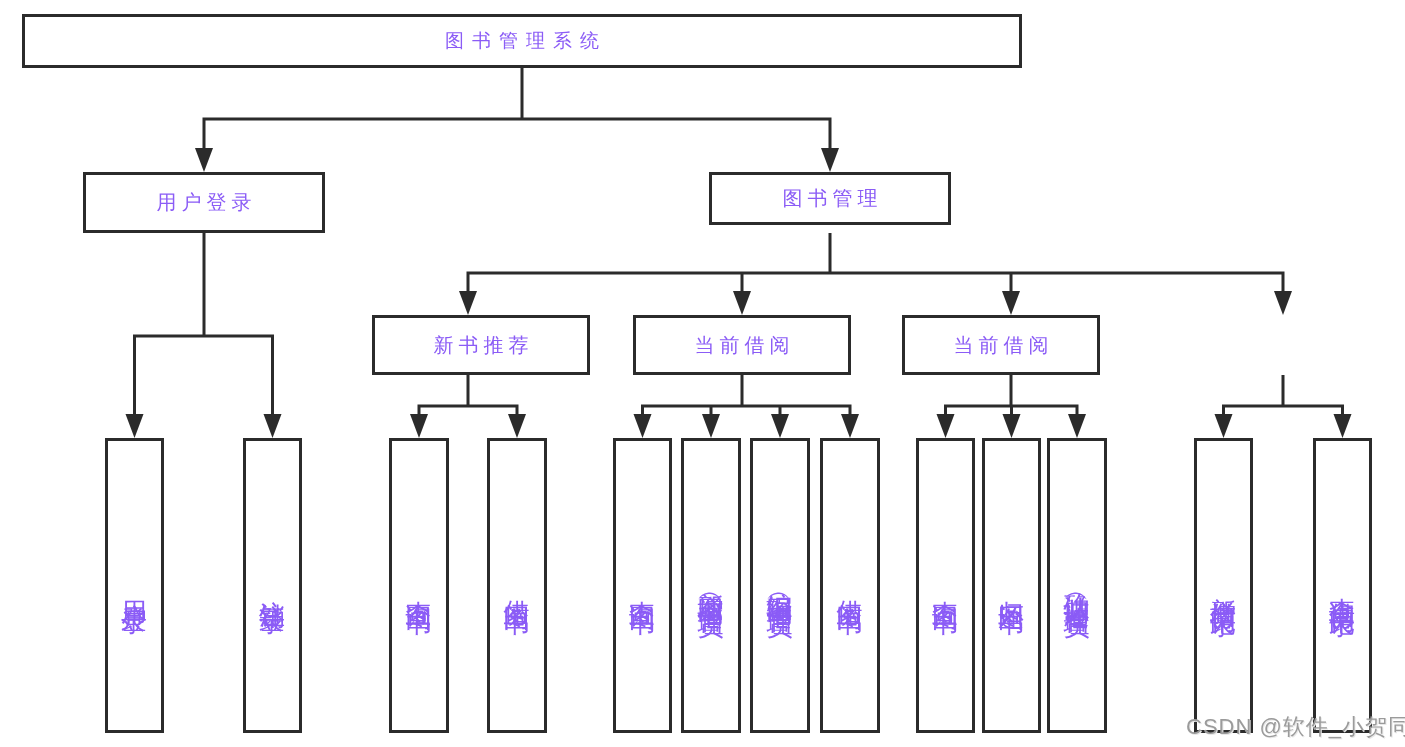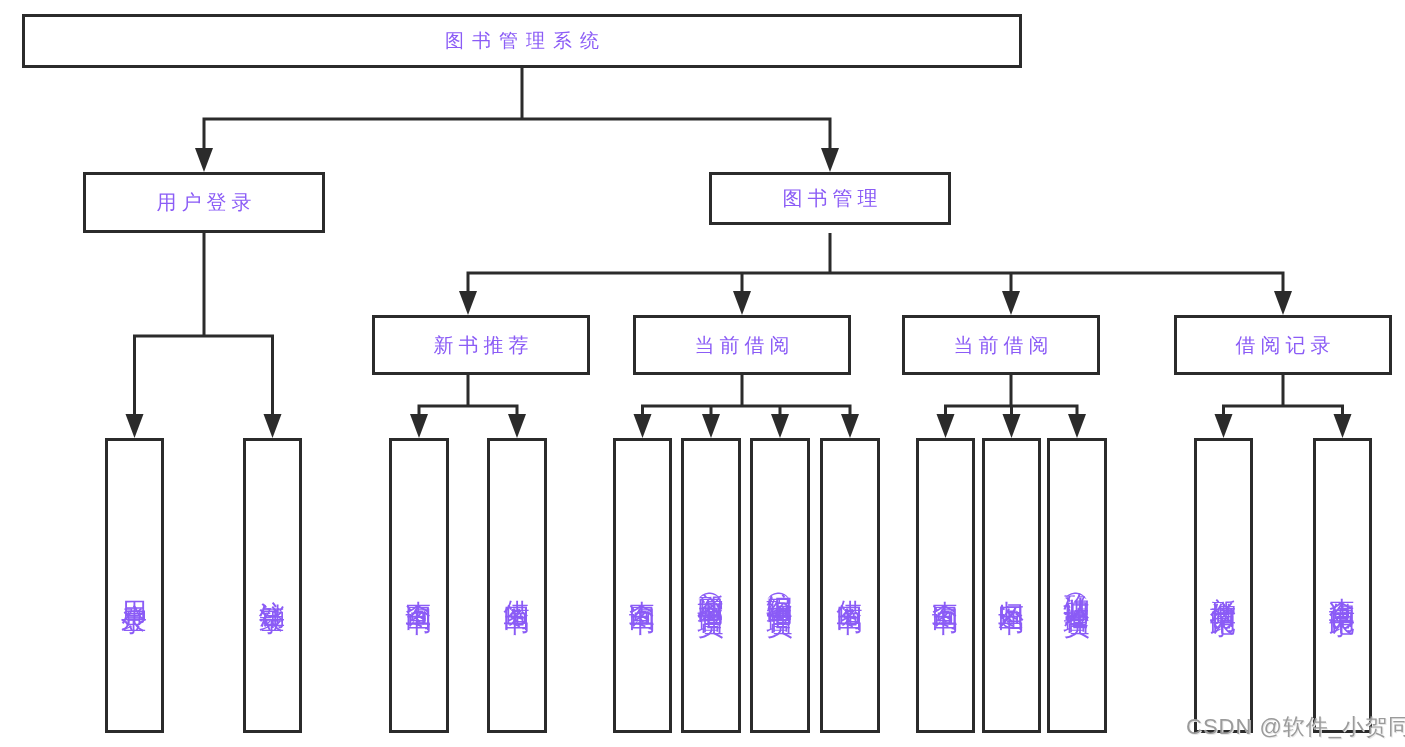--- a/index.html
+++ b/index.html
@@ -62,21 +62,20 @@
 <div id="canvas">
 
   <div class="box root-box" style="left:22px; top:14px; width:1000px; height:54px;">图书管理系统</div>
 
   <div class="box branch-box" style="left:83px; top:172px; width:242px; height:61px;">用户登录</div>
   <div class="box branch-box" style="left:709px; top:172px; width:242px; height:53px;">图书管理</div>
 
   <div class="box branch-box" style="left:372px; top:315px; width:218px; height:60px;">新书推荐</div>
   <div class="box branch-box" style="left:633px; top:315px; width:218px; height:60px;">当前借阅</div>
   <div class="box branch-box" style="left:902px; top:315px; width:198px; height:60px;">当前借阅</div>
-  <div class="box branch-box" style="left:1174px; top:315px; width:218px; height:60px;">借阅记录</div>
 
   <div class="box leaf-box" style="left:105px; width:59px;">用户登录</div>
   <div class="box leaf-box" style="left:243px; width:59px;">注销登录</div>
 
   <div class="box leaf-box" style="left:389px; width:60px;">查询图书</div>
   <div class="box leaf-box" style="left:487px; width:60px;">借阅图书</div>
 
   <div class="box leaf-box" style="left:613px; width:59px;">查询图书</div>
   <div class="box leaf-box" style="left:681px; width:60px;">新增图书（管理员）</div>
   <div class="box leaf-box" style="left:750px; width:60px;">编辑图书（管理员）</div>

